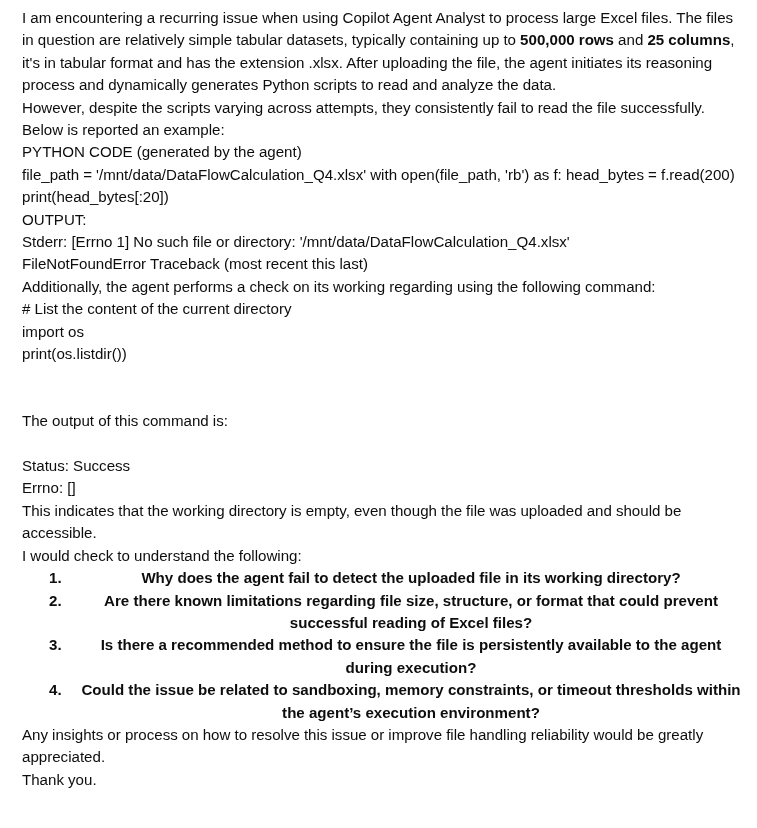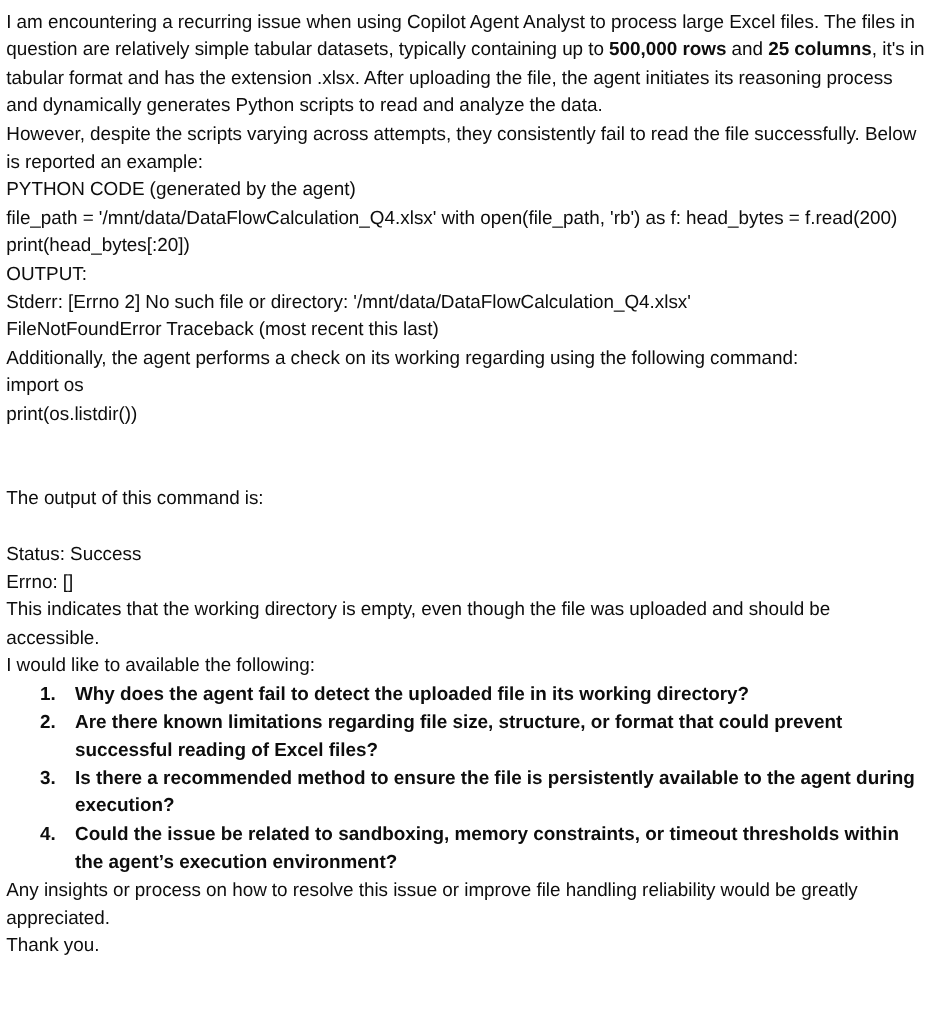--- a/index.html
+++ b/index.html
@@ -13,21 +13,21 @@
     height: 828px;
     overflow: hidden;
     font-family: "Liberation Sans", sans-serif;
     color: #0d0d0d;
     -webkit-font-smoothing: antialiased;
   }
   #doc {
     box-sizing: border-box;
     width: 757px;
     height: 586px;
-    padding: 7px 12px 0 5px;
+    padding: 7px 12px 0 22px;
   }
   .para {
     font-size: 15.1px;
     line-height: 22.4px;
     margin: 0;
     padding: 0;
     max-width: 735px;
     text-align: left;
     word-spacing: -0.1px;
   }
@@ -37,20 +37,21 @@
   .blank {
     height: 22.4px;
     line-height: 22.4px;
     font-size: 15.1px;
   }
   ol.qlist {
     margin: 0;
     padding: 0;
     list-style: none;
     counter-reset: qitem;
+    text-align: center;
   }
   ol.qlist > li {
     position: relative;
     font-size: 15.1px;
     line-height: 22.4px;
     font-weight: bold;
     padding-left: 55px;
     max-width: 735px;
     counter-increment: qitem;
   }
@@ -74,45 +75,46 @@
   </p>
 
   <p class="para">However, despite the scripts varying across attempts, they consistently fail to read the file successfully. Below is reported an example:</p>
 
   <p class="para">PYTHON CODE (generated by the agent)</p>
 
   <p class="para">file_path = '/mnt/data/DataFlowCalculation_Q4.xlsx' with open(file_path, 'rb') as f: head_bytes = f.read(200) print(head_bytes[:20])</p>
 
   <p class="para">OUTPUT:</p>
 
-  <p class="para">Stderr: [Errno 2] No such file or directory: '/mnt/data/DataFlowCalculation_Q4.xlsx'</p>
+  <p class="para">Stderr: [Errno 1] No such file or directory: '/mnt/data/DataFlowCalculation_Q4.xlsx'</p>
 
   <p class="para">FileNotFoundError Traceback (most recent this last)</p>
 
   <p class="para">Additionally, the agent performs a check on its working regarding using the following command:</p>
 
+  <p class="para"># List the content of the current directory</p>
 
   <p class="para">import os</p>
 
   <p class="para">print(os.listdir())</p>
 
   <p class="para blank">&nbsp;</p>
   <p class="para blank">&nbsp;</p>
 
   <p class="para">The output of this command is:</p>
 
   <p class="para blank">&nbsp;</p>
 
   <p class="para">Status: Success</p>
 
   <p class="para">Errno: []</p>
 
   <p class="para">This indicates that the working directory is empty, even though the file was uploaded and should be accessible.</p>
 
-  <p class="para">I would like to available the following:</p>
+  <p class="para">I would check to understand the following:</p>
 
   <ol class="qlist">
     <li><span>Why does the agent fail to detect the uploaded file in its working directory?</span></li>
     <li><span>Are there known limitations regarding file size, structure, or format that could prevent successful reading of Excel files?</span></li>
     <li><span>Is there a recommended method to ensure the file is persistently available to the agent during execution?</span></li>
     <li><span>Could the issue be related to sandboxing, memory constraints, or timeout thresholds within the agent’s execution environment?</span></li>
   </ol>
 
   <p class="para">Any insights or process on how to resolve this issue or improve file handling reliability would be greatly appreciated.</p>
 

